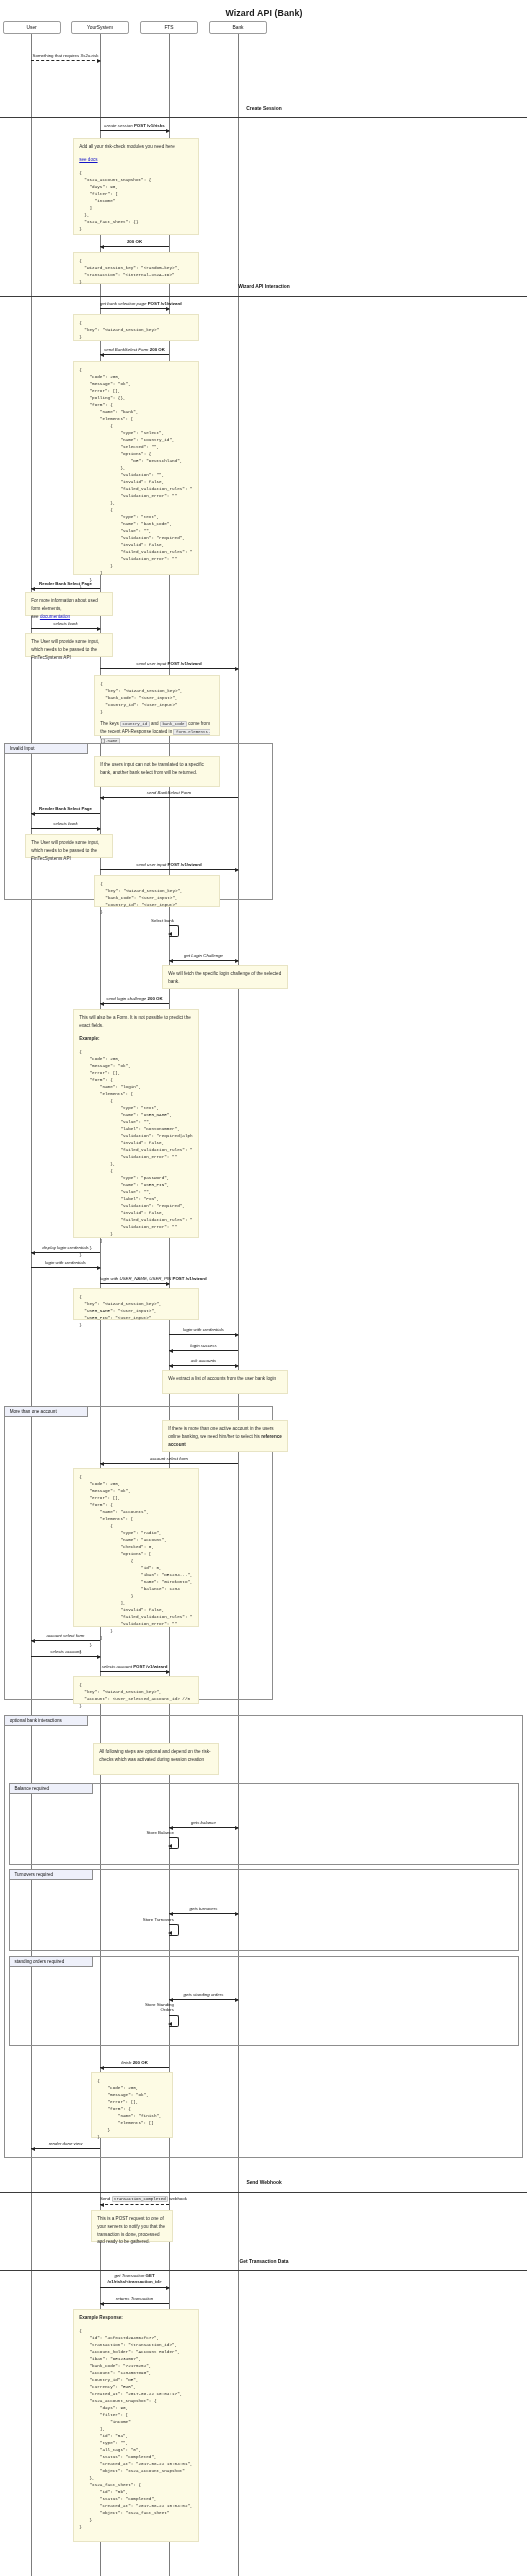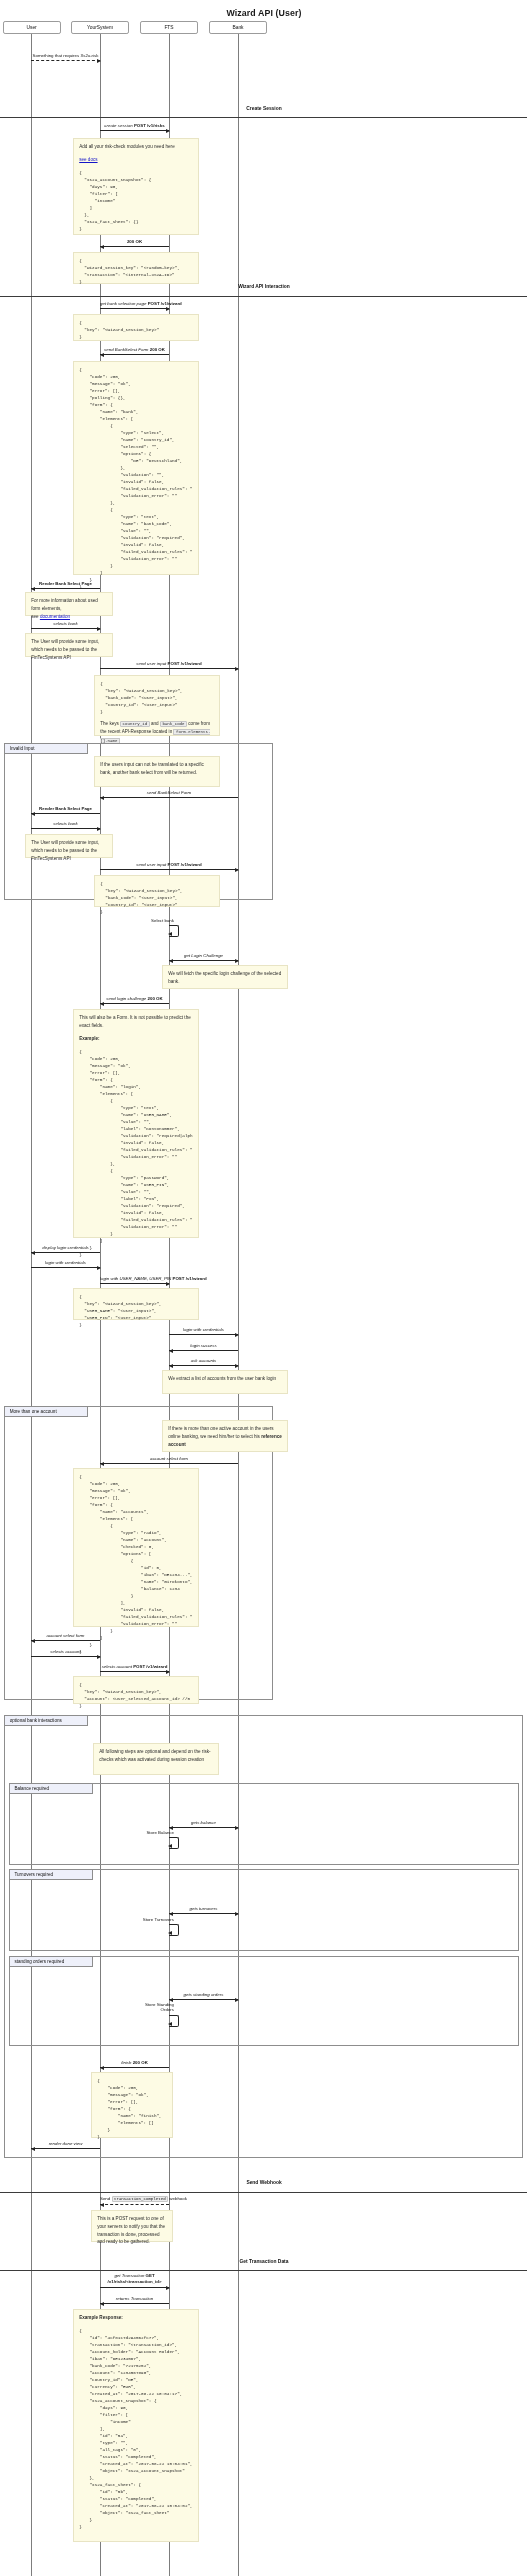--- a/index.html
+++ b/index.html
@@ -109,21 +109,21 @@
   .divider-label{
     position:absolute;text-align:center;font-size:4.9px;font-weight:bold;color:#111;
     white-space:nowrap;
   }
 </style>
 </head>
 <body>
 
 <div class="page">
 
-  <div class="diagram-title">Wizard API (User)</div>
+  <div class="diagram-title">Wizard API (Bank)</div>
 
   <div class="lifeline" style="left:31px;top:34px;height:3192px;"></div>
   <div class="lifeline" style="left:100px;top:34px;height:3192px;"></div>
   <div class="lifeline" style="left:169px;top:34px;height:3192px;"></div>
   <div class="lifeline" style="left:238px;top:34px;height:3192px;"></div>
 
   <div class="participant" style="left:2.6px;top:20.6px;">
     <span>User</span>
     </div>
   <div class="participant" style="left:71px;top:20.6px;">

